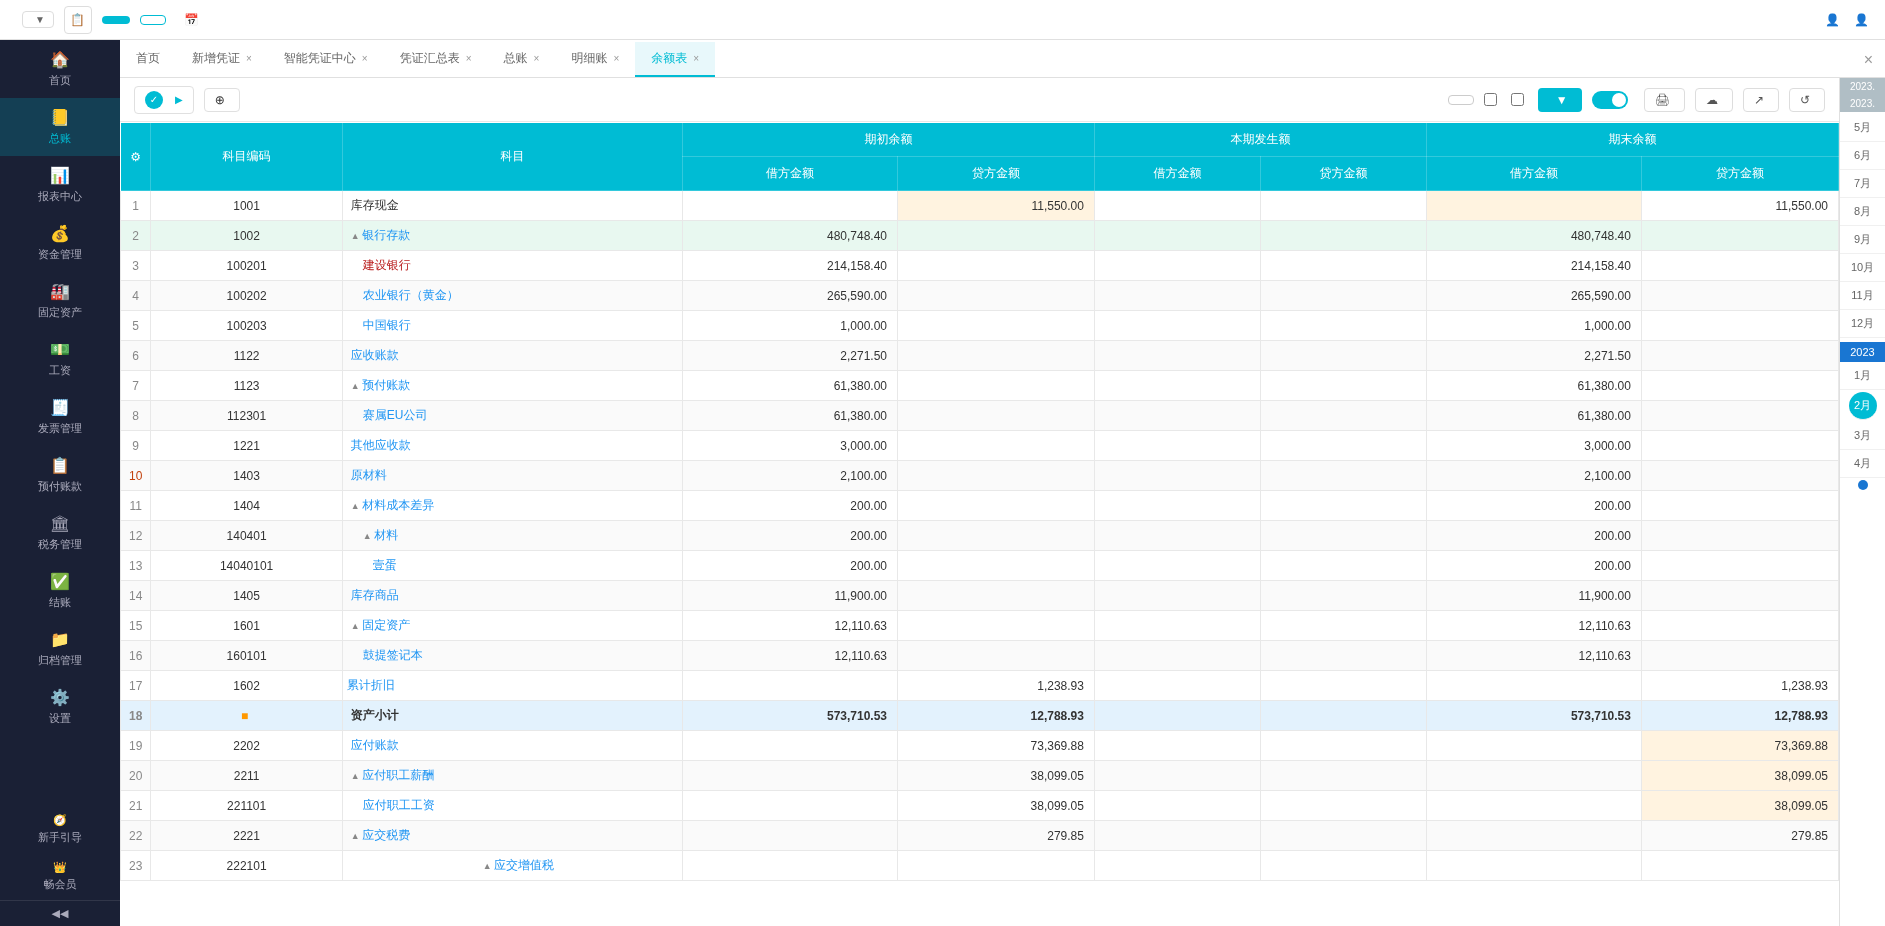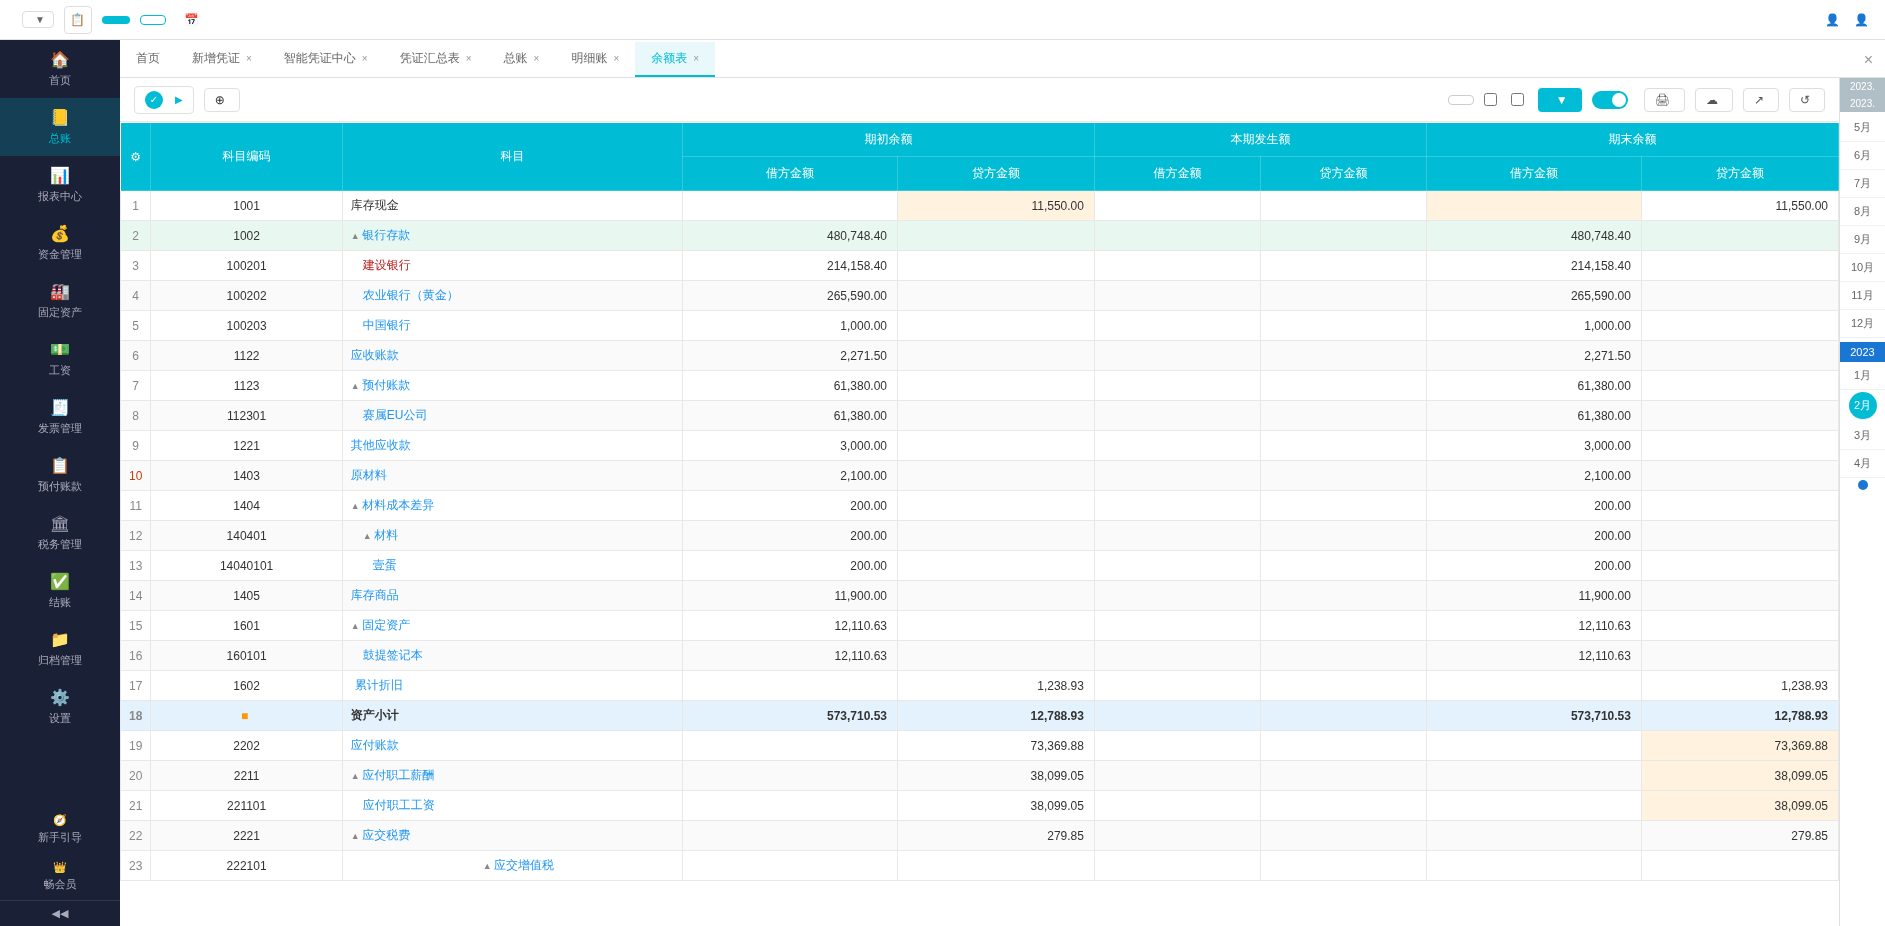--- a/index.html
+++ b/index.html
@@ -443,21 +443,21 @@
                   <td style="text-align: right; padding-right: 10px;">12,110.63</td>
                   <td style="text-align: right; padding-right: 10px;"></td>
                   <td style="text-align: right; padding-right: 10px;"></td>
                   <td style="text-align: right; padding-right: 10px;"></td>
                   <td style="text-align: right; padding-right: 10px;">12,110.63</td>
                   <td style="text-align: right; padding-right: 10px;"></td>
                 </tr>
                 <tr style="background: rgb(255, 255, 255);">
                   <td style="text-align: center; color: rgb(136, 136, 136);">17</td>
                   <td style="text-align: center;">1602</td>
-                  <td style="text-align: left; padding-left: 12px;"><a href="#" style="color: rgb(33, 150, 243); text-decoration: none;">累计折旧</a></td>
+                  <td style="text-align: left; padding-left: 4px;"><a href="#" style="color: rgb(33, 150, 243); text-decoration: none;">累计折旧</a></td>
                   <td style="text-align: right; padding-right: 10px;"></td>
                   <td style="text-align: right; padding-right: 10px;">1,238.93</td>
                   <td style="text-align: right; padding-right: 10px;"></td>
                   <td style="text-align: right; padding-right: 10px;"></td>
                   <td style="text-align: right; padding-right: 10px;"></td>
                   <td style="text-align: right; padding-right: 10px;">1,238.93</td>
                 </tr>
                 <tr style="background: rgb(227, 242, 253); font-weight: bold;">
                   <td style="text-align: center; color: rgb(136, 136, 136);">18</td>
                   <td style="text-align: center;"><span style="color:#ff9800;margin-right:4px;">■</span></td>

